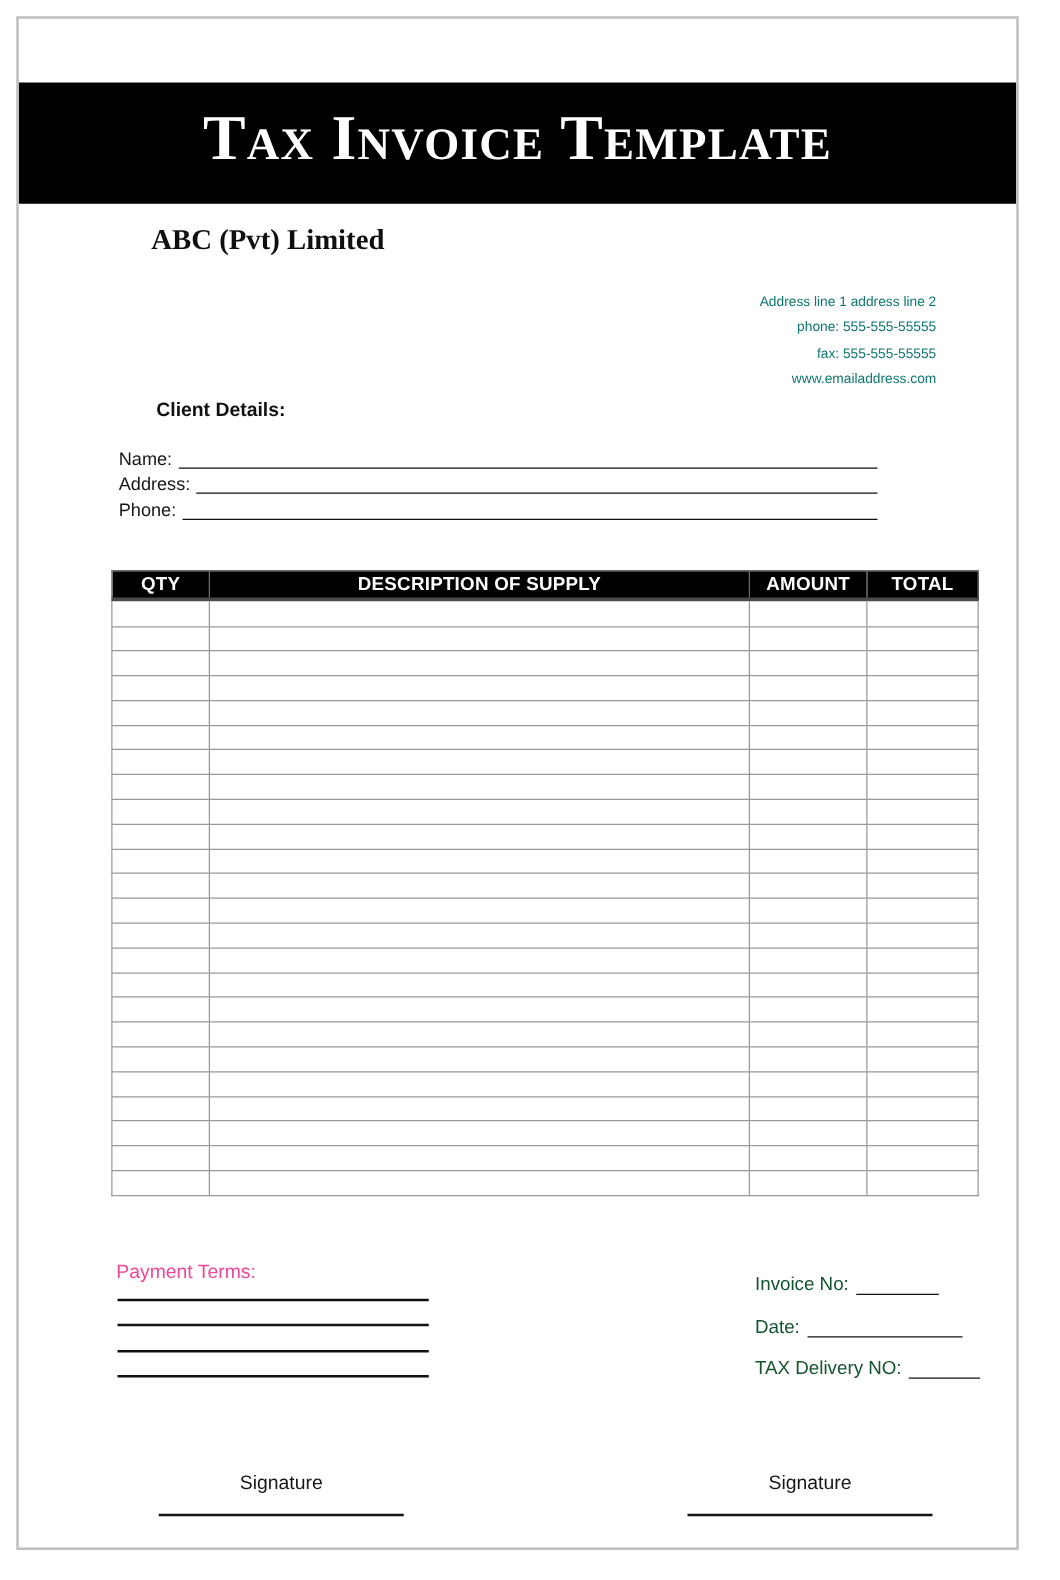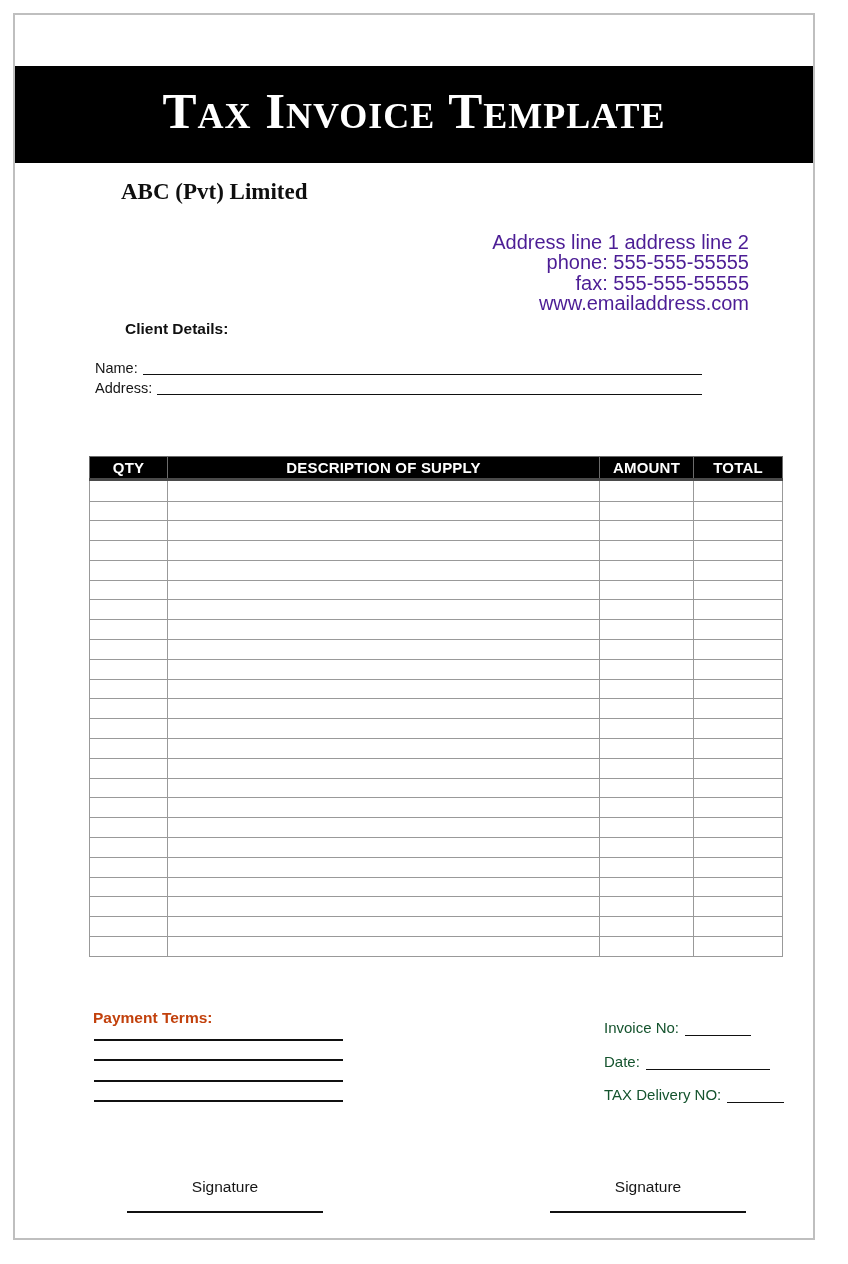--- a/index.html
+++ b/index.html
@@ -19,21 +19,21 @@
     font-variant:small-caps; font-size:51px; letter-spacing:1px; line-height:1;
     padding-bottom:6px;
   }
   
   .company {
     position:absolute; left:106px; top:164px;
     font-family:"Liberation Serif", serif; font-weight:bold; font-size:23px; color:#0f0f0f;
   }
   .contact {
     position:absolute; right:64px; top:217px;
-    text-align:right; font-size:20px; line-height:20.3px; color:#4c1d95;margin-left:32px;
+    text-align:right; font-size:11px; line-height:20.3px; color:#0f766e;margin-left:32px;
   }
   
   .client-heading {
     position:absolute; left:78px; top:305px;
     font-size:15.5px; font-weight:bold; color:#111;margin-left:32px;
   }
   .client-fields { position:absolute; left:80px; top:341px; width:607px; }
   .cfield { display:flex; align-items:flex-end; height:20.6px; font-size:14.5px; color:#161616; }
   .cfield .lbl { white-space:nowrap; padding-right:5px; padding-bottom:1px; }
   .cfield .fill { flex:1; border-bottom:1.6px solid var(--line-color,#111); margin-bottom:2px; height:14px; }
@@ -50,21 +50,21 @@
   }
   table.items td {
     height:19.8px; background:#fff;
     border:1px solid var(--table-border,#999);
   }
   table.items tbody tr:first-child td { height:21.5px; }
   .w-qty{width:78px} .w-desc{width:432px} .w-amt{width:94px} .w-tot{width:89px}
   
   .payment-heading {
     position:absolute; left:78px; top:994px;
-    font-size:15.5px; font-weight:bold; color:#c2410c;
+    font-size:15.5px; font-weight:normal; color:#ec4899;
   }
   .payment-lines { position:absolute; left:79px; top:1005px; width:249px; }
   .pline { height:20.5px; border-bottom:2px solid var(--line-color,#111); }
   
   .invoice-meta { position:absolute; left:589px; top:1004px; }
   .mfield { display:flex; align-items:flex-end; height:17px; margin-bottom:16.5px; font-size:15px; color:#14532d; }
   .mfield .lbl { white-space:nowrap; padding-right:6px; }
   .mfield .uline { border-bottom:1.8px solid var(--line-color,#111); height:12px; }
   .uline-invoice { width:66px; }
   .uline-date { width:124px; }
@@ -98,20 +98,24 @@
 
   <div class="client-fields">
     <div class="cfield">
       <span class="lbl">Name:</span>
       <span class="fill"></span>
     </div>
     <div class="cfield">
       <span class="lbl">Address:</span>
       <span class="fill"></span>
     </div>
+    <div class="cfield">
+      <span class="lbl">Phone:</span>
+      <span class="fill"></span>
+    </div>
   </div>
 
   <table class="items">
     <thead>
         <tr>
           <th class="w-qty">QTY</th>
           <th class="w-desc">DESCRIPTION OF SUPPLY</th>
           <th class="w-amt">AMOUNT</th>
           <th class="w-tot">TOTAL</th>
         </tr>

